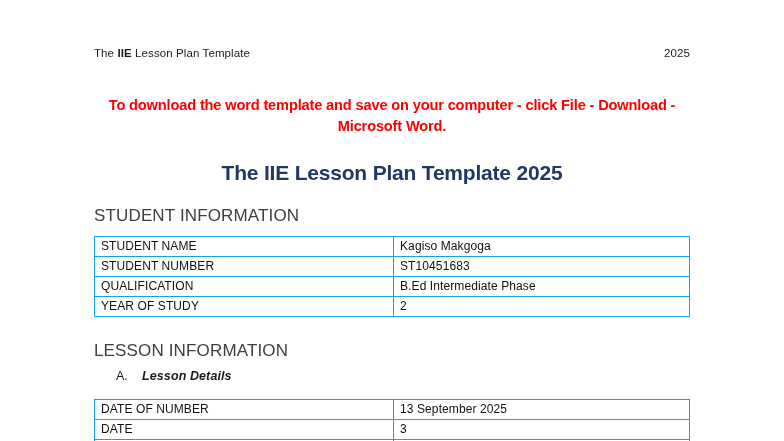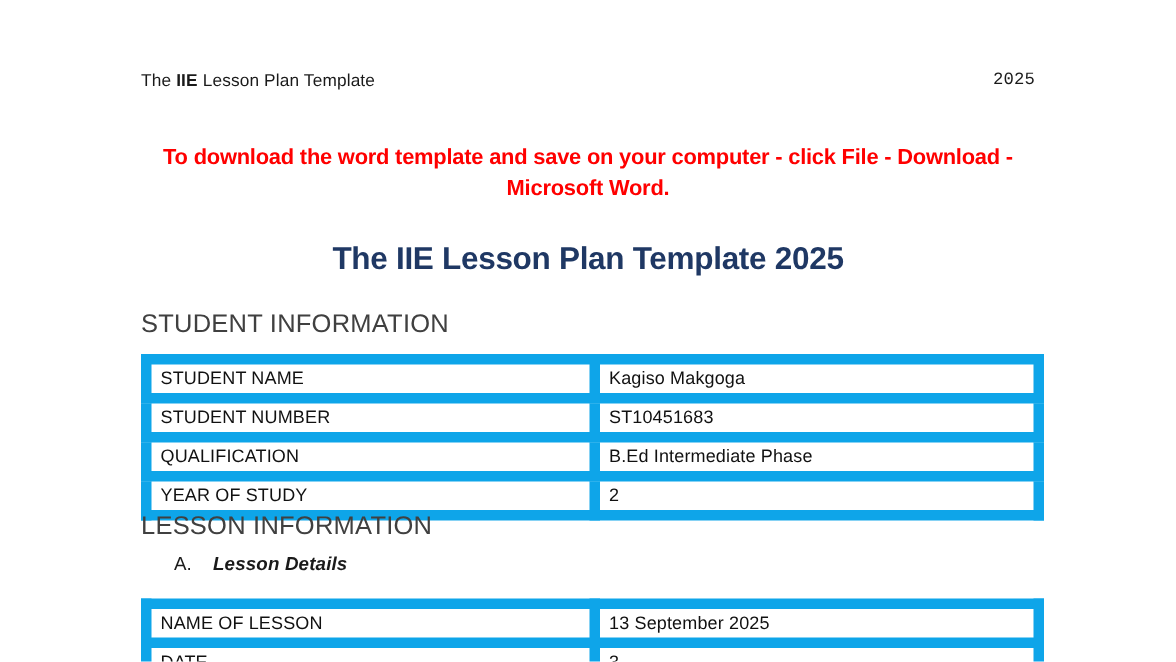--- a/index.html
+++ b/index.html
@@ -33,21 +33,21 @@
     width: 596px;
     display: flex;
     justify-content: space-between;
     align-items: flex-end;
     font-size: 11.5px;
     color: #1a1a1a;
     letter-spacing: 0.1px;
   }
   .doc-header .hdr-title { white-space: nowrap; }
   .doc-header .hdr-title b { font-weight: 700; }
-  .doc-header .hdr-year { font-size: 11.5px; font-family: Liberation Mono, monospace; }
+  .doc-header .hdr-year { font-size: 11.5px; }
 
   
   .notice {
     position: absolute;
     left: 94px;
     top: 95px;
     width: 596px;
     text-align: center;
     color: #ff0000;
     font-weight: 700;
@@ -112,21 +112,21 @@
     table-layout: fixed;
     font-size: 12px;
   }
   #student-info-table { top: 236px; }
   #lesson-details-table { top: 399px; }
 
   table.doc-table col.col-label { width: 299px; }
   table.doc-table col.col-value { width: 296px; }
 
   table.doc-table td {
-    border: 7px solid #0ea5e9;
+    border: 1px solid #0ea5e9;
     padding: 1px 6px 2px 6px;
     height: 16px;
     vertical-align: middle;
     color: #111111;
     letter-spacing: 0.1px;
     white-space: nowrap;
     overflow: hidden;
   }
   table.doc-table td.cell-label { }
   table.doc-table td.cell-value { }
@@ -179,21 +179,21 @@
     <span class="li-text">Lesson Details</span>
   </div>
 
   <table class="doc-table" id="lesson-details-table">
     <colgroup>
       <col class="col-label">
       <col class="col-value">
     </colgroup>
     <tbody>
       <tr>
-        <td class="cell-label">NAME OF LESSON</td>
+        <td class="cell-label">DATE OF NUMBER</td>
         <td class="cell-value">13 September 2025</td>
       </tr>
       <tr>
         <td class="cell-label">DATE</td>
         <td class="cell-value">3</td>
       </tr>
       <tr>
         <td class="cell-label"></td>
         <td class="cell-value"></td>
       </tr>

